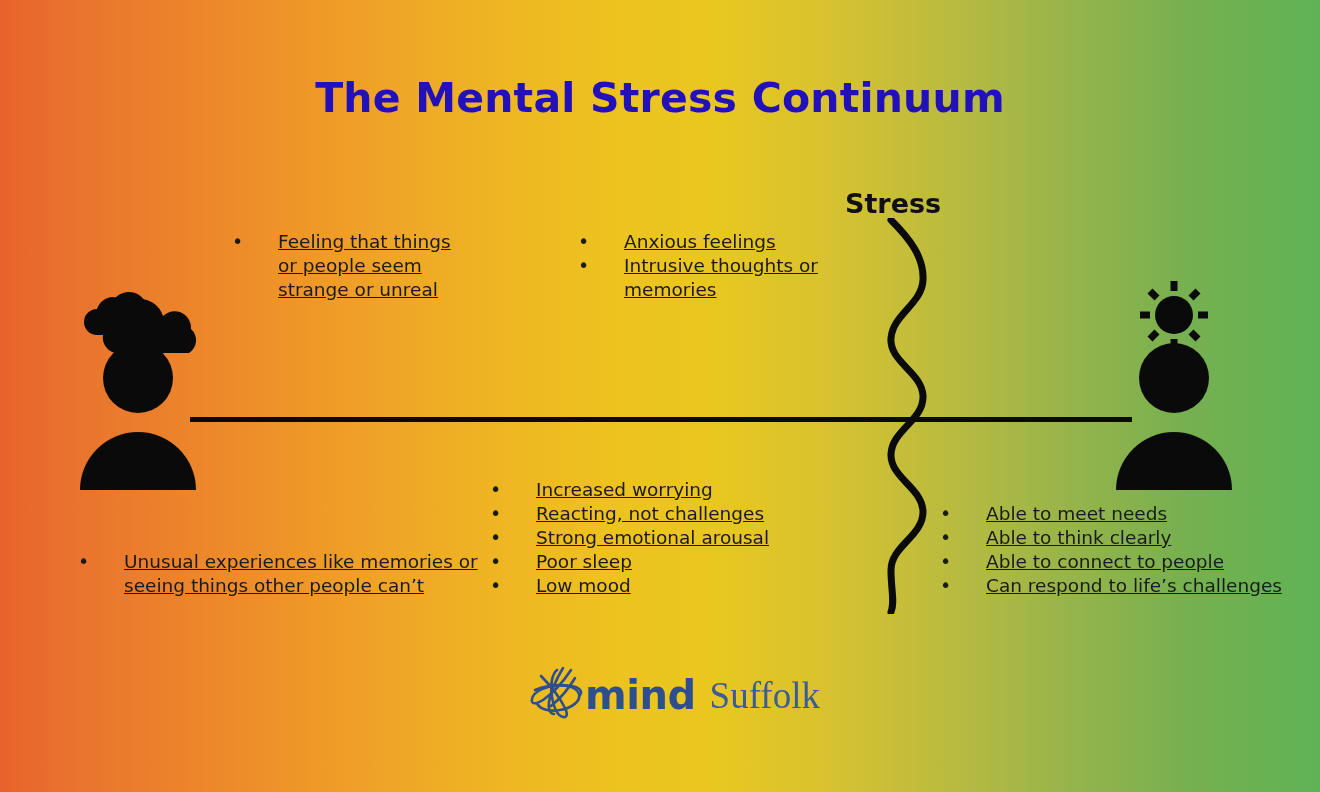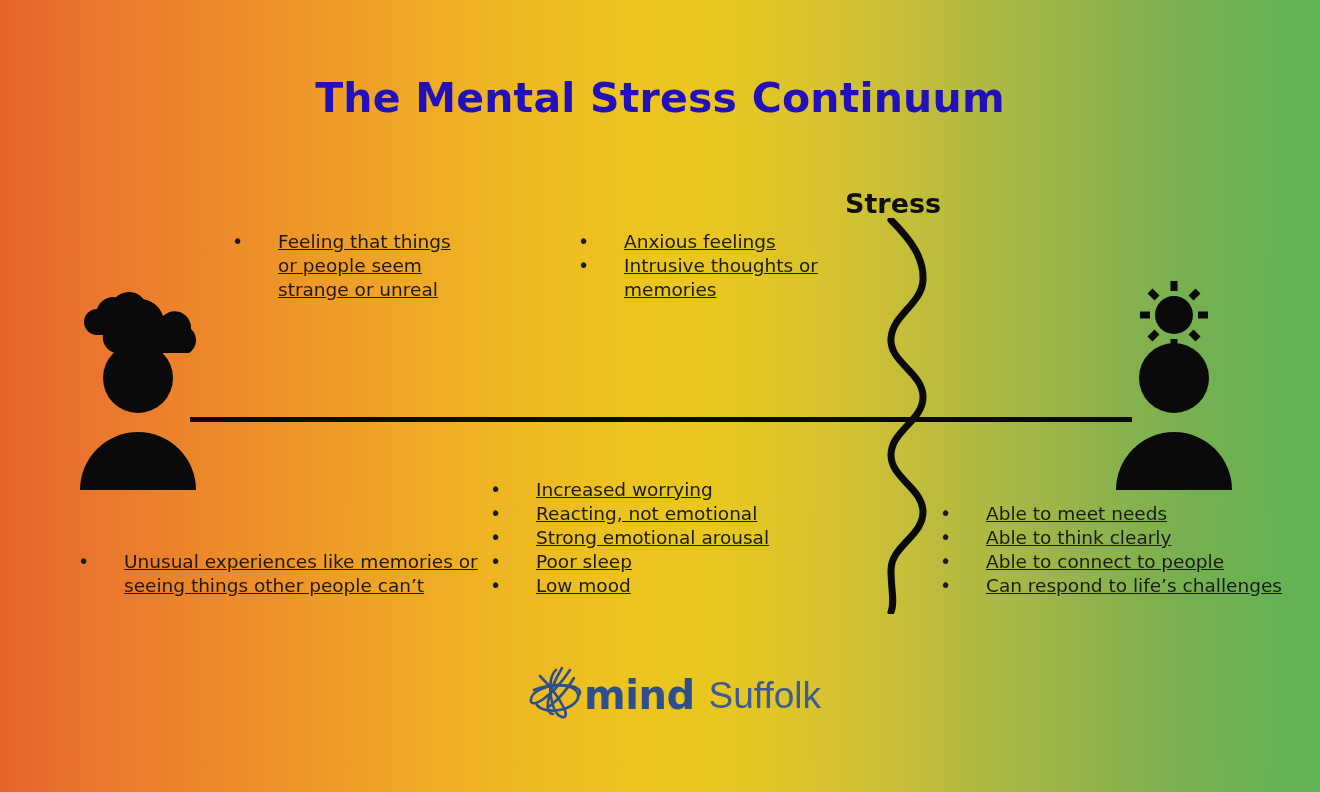--- a/index.html
+++ b/index.html
@@ -137,21 +137,21 @@
   .logo-word {
     font-family: "DejaVu Sans", "Liberation Sans", sans-serif;
     font-size: 40px;
     line-height: 1;
     color: #2d4f8e;
     font-weight: 700;
     letter-spacing: -0.5px;
     margin-left: -4px;
   }
   .logo-sub {
-    font-family: Liberation Sans, sans-serif;
+    font-family: Liberation Serif, serif;
     font-size: 37px;
     line-height: 1;
     color: #3b5c96;
     font-weight: 400;
     margin-left: 14px;
   }
 </style>
 </head>
 <body>
 
@@ -240,21 +240,21 @@
 
   <div class="bullets blk-unusual">
     <ul>
       <li>Unusual experiences like memories or seeing things other people can’t</li>
     </ul>
   </div>
 
   <div class="bullets blk-worry">
     <ul>
       <li>Increased worrying</li>
-      <li>Reacting, not emotional</li>
+      <li>Reacting, not challenges</li>
       <li>Strong emotional arousal</li>
       <li>Poor sleep</li>
       <li>Low mood</li>
     </ul>
   </div>
 
   <div class="bullets blk-able">
     <ul>
       <li>Able to meet needs</li>
       <li>Able to think clearly</li>

